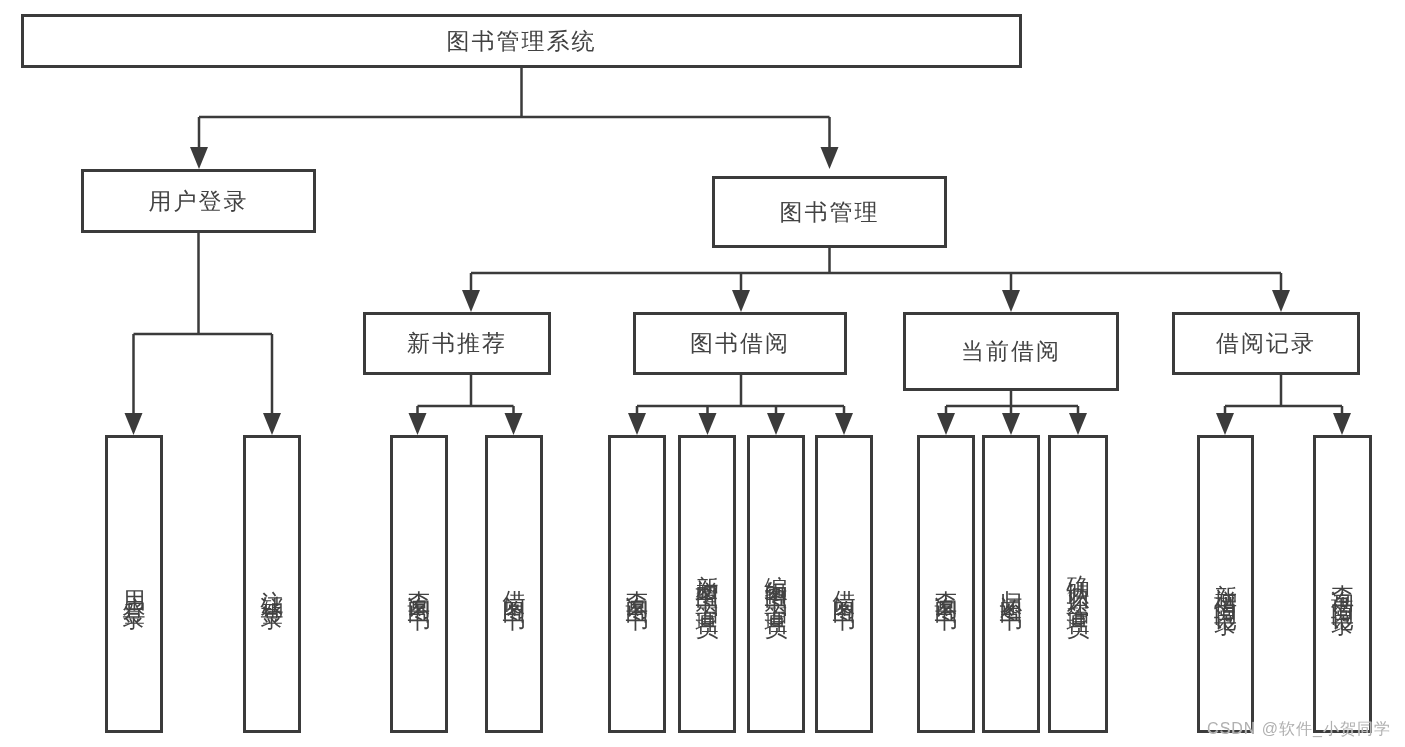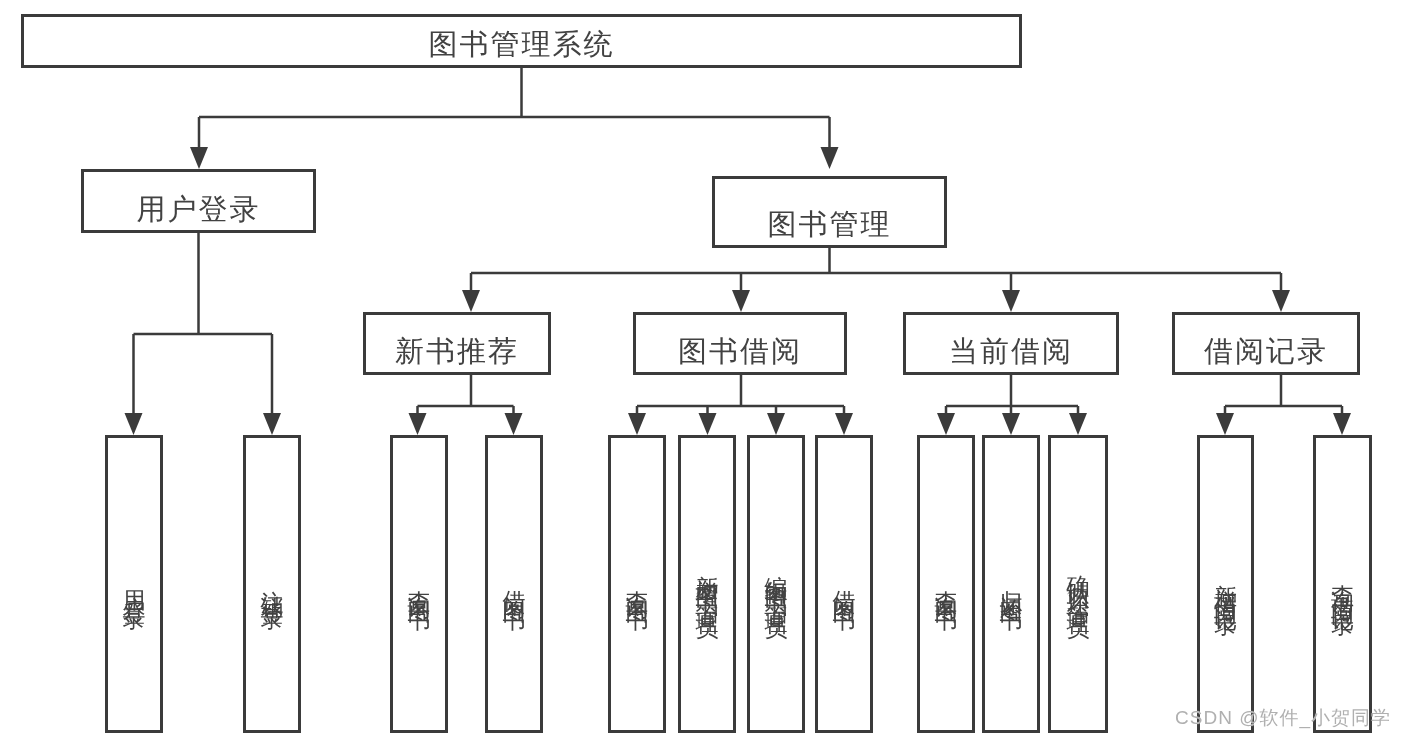--- a/index.html
+++ b/index.html
@@ -14,44 +14,43 @@
     position:absolute;
     box-sizing:border-box;
     border:3px solid #3b3b3b;
     background:#ffffff;
     display:flex;
     align-items:center;
     justify-content:center;
     color:#424242;
   }
   .hbox{
-    font-size:29px;
+    font-size:23px;
     letter-spacing:2px;
     white-space:nowrap;
-    align-items:flex-end;
   }
   .vbox{
     font-size:23px;
   }
   .vtext{
     writing-mode:vertical-rl;
     text-orientation:mixed;
     letter-spacing:6px;
     line-height:1;
   }
   #connectors{
     position:absolute;
     left:0;top:0;
     pointer-events:none;
   }
   #watermark{
     position:absolute;
     right:14px;
-    bottom:16px;
-    font-size:19px;
+    bottom:7px;
+    font-size:16px;
     letter-spacing:1px;
     color:#b0b0b0;
     text-shadow:0 0 1px #ffffff;
     white-space:nowrap;
   }
 </style>
 </head>
 <body>
 
 <div id="stage">
@@ -105,21 +104,21 @@
   <div class="node hbox" style="left:712px;top:176px;width:235px;height:72px">
     <span>图书管理</span>
   </div>
 
   <div class="node hbox" style="left:363px;top:312px;width:188px;height:63px">
     <span>新书推荐</span>
   </div>
   <div class="node hbox" style="left:633px;top:312px;width:214px;height:63px">
     <span>图书借阅</span>
   </div>
-  <div class="node hbox" style="left:903px;top:312px;width:216px;height:63px">
+  <div class="node hbox" style="left:903px;top:312px;width:216px;height:79px">
     <span>当前借阅</span>
   </div>
   <div class="node hbox" style="left:1172px;top:312px;width:188px;height:63px">
     <span>借阅记录</span>
   </div>
 
   <div class="node vbox" style="left:105px;top:435px;width:58px;height:298px">
     <span class="vtext">用户登录</span>
   </div>
   <div class="node vbox" style="left:243px;top:435px;width:58px;height:298px">

